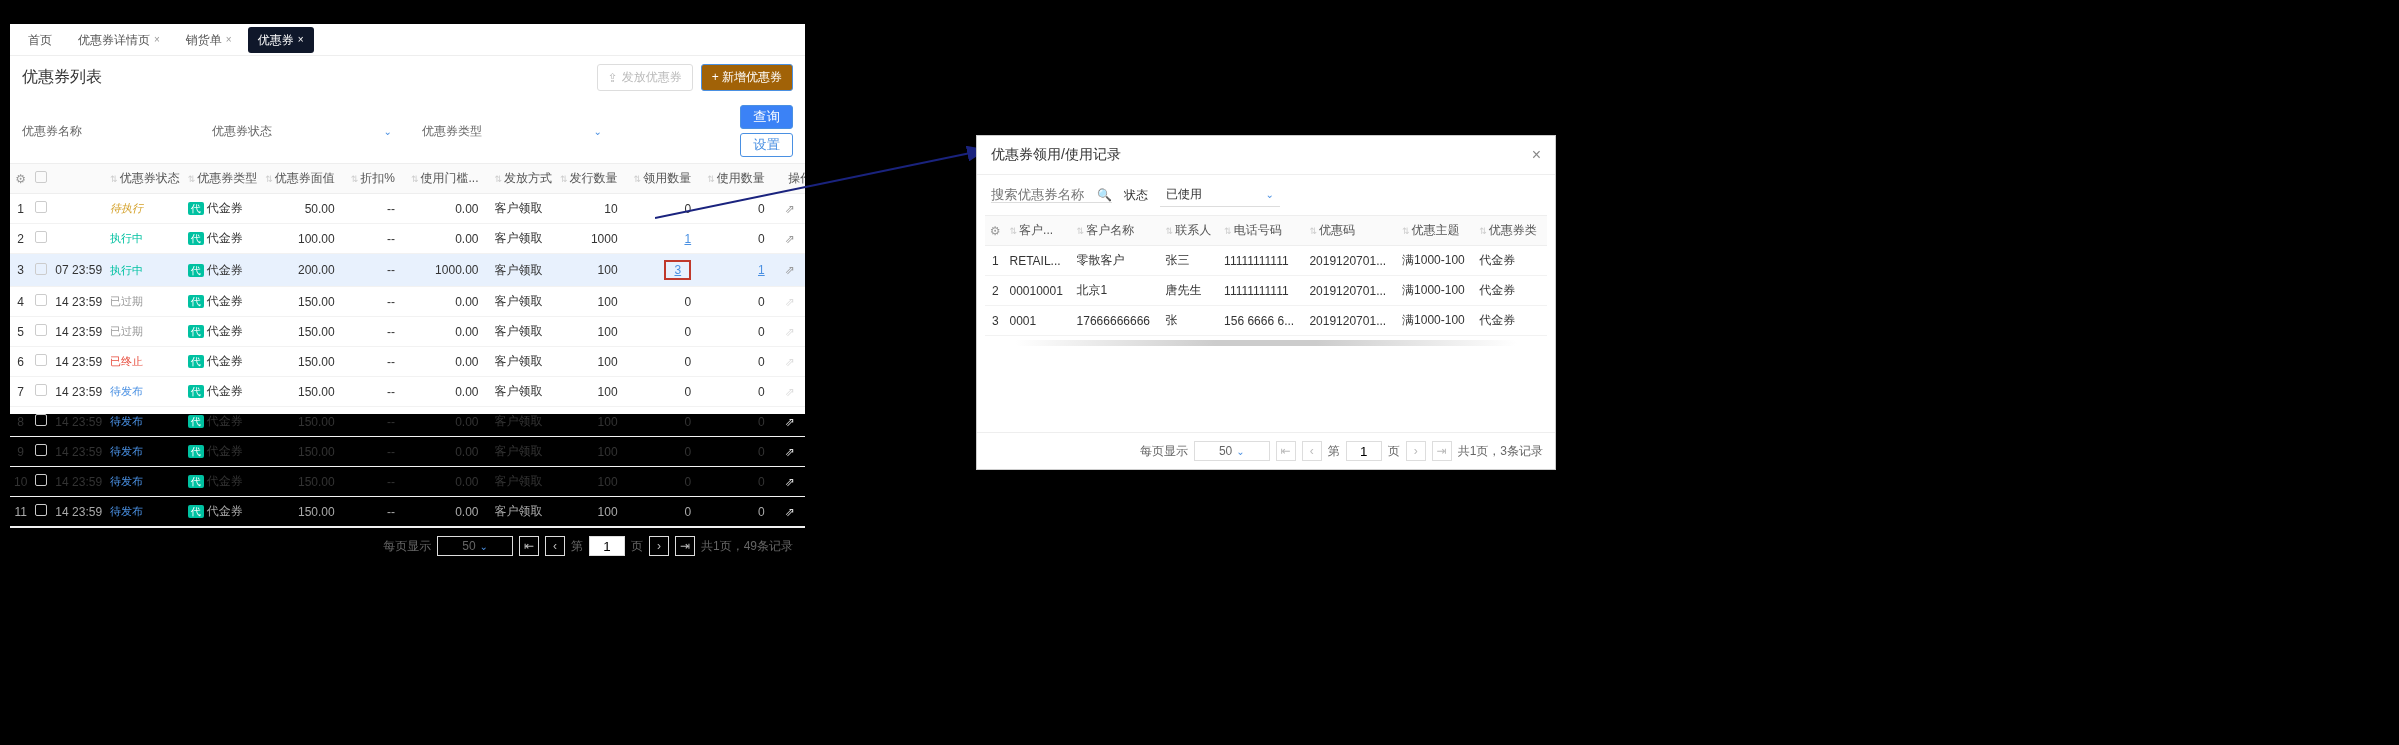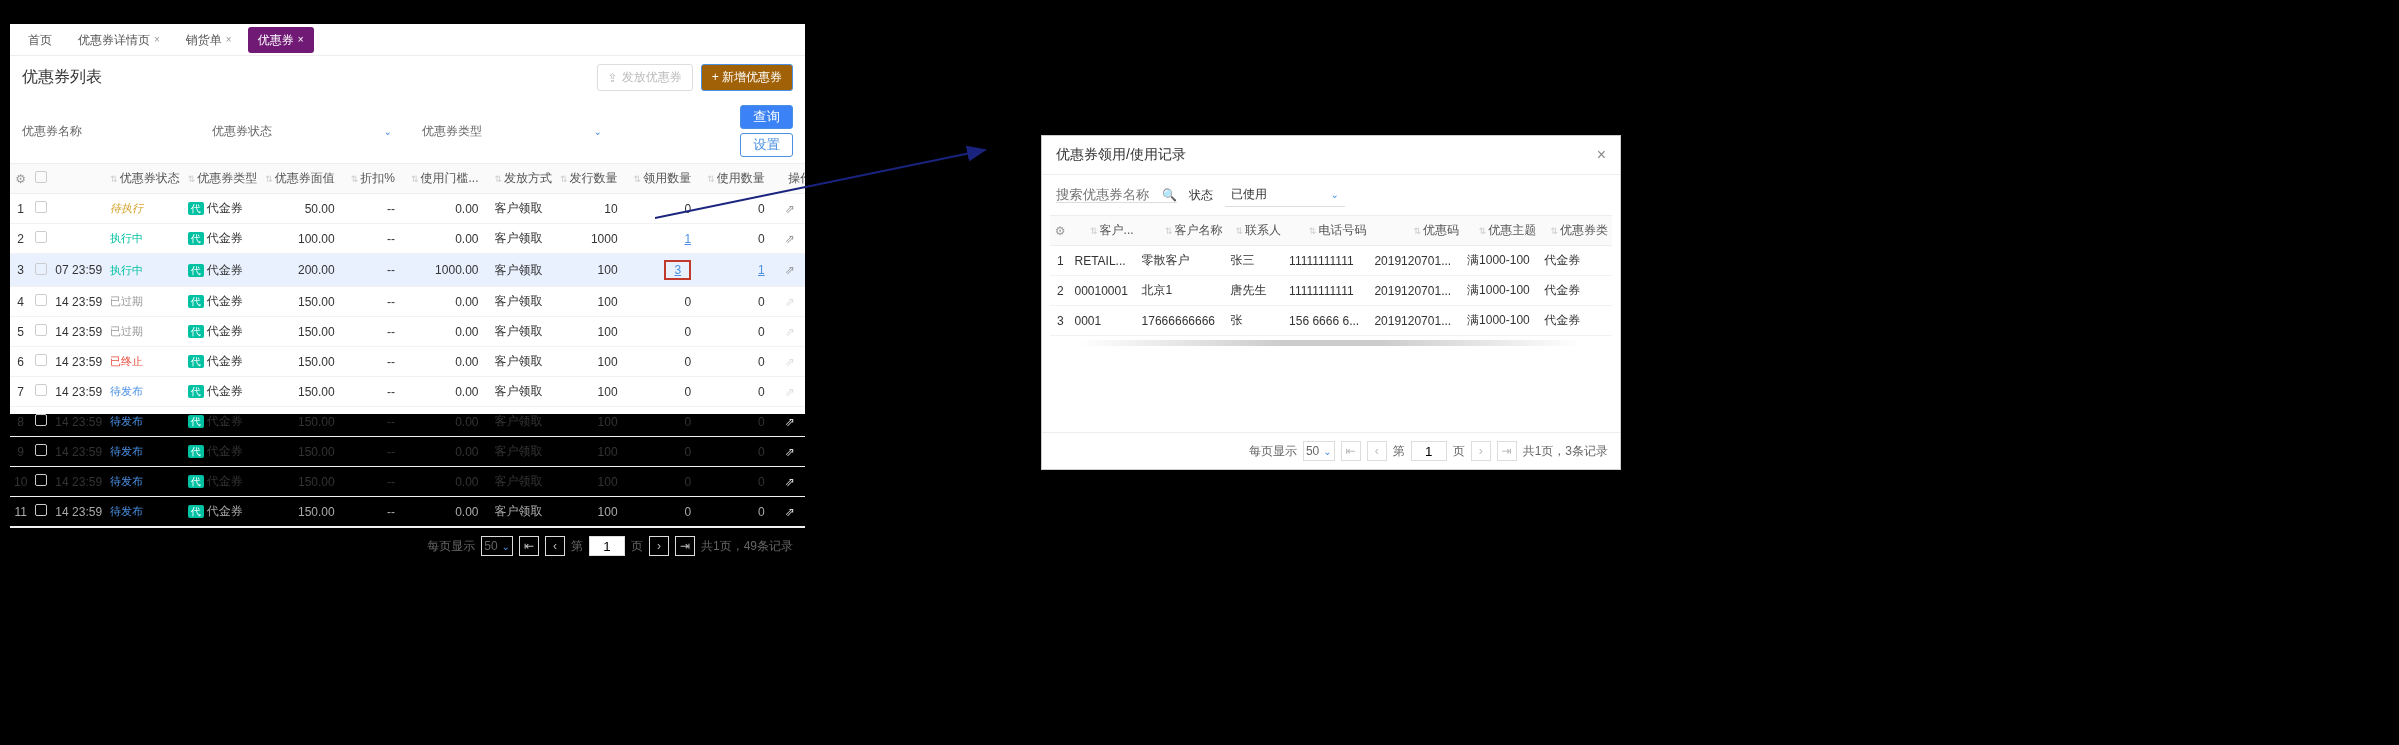--- a/index.html
+++ b/index.html
@@ -1,24 +1,24 @@
 <!DOCTYPE html>
 <html><head>
 <meta charset="utf-8">
 <style>
 * { box-sizing: border-box; margin: 0; padding: 0; }
 body { font-family: "Microsoft YaHei", Arial, sans-serif; font-size: 12px; background: #000; color: #333; position: relative; width: 2399px; height: 745px; overflow: hidden; }
 .panel { background: #fff; position: absolute; }
 .left-panel { left: 10px; top: 24px; width: 795px; height: 390px; }
-.right-panel { left: 1041px; top: 135px; width: 580px; height: 335px; border: 1px solid #ccc; }
+.right-panel { left: 976px; top: 135px; width: 580px; height: 335px; border: 1px solid #ccc; }
 
 
 .tabs { display: flex; align-items: center; height: 32px; border-bottom: 1px solid #eee; padding: 0 8px; gap: 6px; }
 .tab { padding: 0 10px; height: 26px; line-height: 26px; display: flex; align-items: center; gap: 4px; cursor: pointer; color: #555; }
-.tab.active-green { background: #701a75; color: #fff; border-radius: 3px; }
+.tab.active-green { background: #0f172a; color: #fff; border-radius: 3px; }
 .tab .close { font-size: 10px; color: #999; }
 .tab.active-green .close { color: #fff; }
 
 
 .header-row { display: flex; justify-content: space-between; align-items: center; padding: 8px 12px; }
 .page-title { font-size: 16px; font-weight: 500; }
 .header-actions { display: flex; gap: 8px; }
 .btn { padding: 4px 10px; border-radius: 3px; border: 1px solid #ccc; background: #fff; cursor: pointer; font-size: 12px; }
 .btn-disabled { color: #bbb; border-color: #ddd; }
 .btn-primary { background: #a16207; color: #fff; border-color: #4a90e2; }
@@ -31,21 +31,21 @@
 .filter-input { min-width: 100px; height: 24px; }
 .filter-select { display: flex; align-items: center; gap: 6px; min-width: 120px; height: 24px; justify-content: space-between; padding: 0 6px; }
 .chev { color: #4a90e2; font-size: 10px; }
 .filter-btns { display: flex; flex-direction: column; gap: 4px; margin-left: auto; }
 .btn-blue-outline { border: 1px solid #4a90e2; color: #4a90e2; background: #fff; padding: 2px 12px; border-radius: 3px; cursor: pointer; }
 .btn-blue-fill { background: #3b82f6; color: #fff; border: 1px solid #4a90e2; padding: 2px 12px; border-radius: 3px; cursor: pointer; }
 
 
 .table-wrap { overflow-x: auto; }
 table { width: 100%; border-collapse: collapse; font-size: 12px; }
-th { background: #fafafa; padding: 6px 4px; font-weight: normal; color: #555; text-align: right; white-space: nowrap; border-top: 1px solid #eee; border-bottom: 1px solid #eee; }
+th { background: #fafafa; padding: 6px 4px; font-weight: normal; color: #555; text-align: left; white-space: nowrap; border-top: 1px solid #eee; border-bottom: 1px solid #eee; }
 td { padding: 6px 4px; border-bottom: 1px solid #f2f2f2; white-space: nowrap; }
 th.num, td.num { text-align: right; padding-right: 12px; }
 th.ctr, td.ctr { text-align: center; }
 .sort-icon { color: #ccc; font-size: 9px; margin-right: 2px; }
 .checkbox { width: 12px; height: 12px; border: 1px solid #ccc; display: inline-block; border-radius: 2px; }
 .gear { color: #999; }
 
 .status { border-radius: 2px; font-size: 11px; }
 .status-yellow { color: #d4a12a; font-style: italic; }
 .status-green { color: #00c1a1; }
@@ -62,21 +62,21 @@
 .action-icon { color: #999; margin: 0 2px; cursor: pointer; display: inline-block; width: 14px; text-align: center; }
 .action-icon.disabled { color: #ddd; }
 
 tr.grayed td { color: #aaa; }
 tr.grayed .action-icon { color: #ddd; }
 
 
 .pagination { display: flex; align-items: center; justify-content: flex-end; gap: 6px; padding: 8px 12px; font-size: 12px; color: #666; border-top: 1px solid #eee; }
 .page-btn { border: 1px solid #ddd; width: 20px; height: 20px; display: inline-flex; align-items: center; justify-content: center; color: #bbb; cursor: pointer; }
 .page-input { width: 36px; height: 20px; border: 1px solid #ddd; text-align: center; }
-.page-select { height: 20px; border: 1px solid #ddd; padding: 0 2px; display: inline-flex; align-items: center; gap: 4px; text-align: center; }
+.page-select { height: 20px; border: 1px solid #ddd; padding: 0 24px; display: inline-flex; align-items: center; gap: 4px; text-align: center; }
 
 
 .modal-header { display: flex; justify-content: space-between; align-items: center; padding: 10px 14px; border-bottom: 1px solid #eee; }
 .modal-title { font-size: 14px; }
 .modal-close { color: #888; cursor: pointer; font-size: 16px; }
 .modal-filters { display: flex; align-items: center; gap: 12px; padding: 8px 14px; }
 .modal-search { display: flex; align-items: center; border-bottom: 1px solid #ddd; gap: 6px; }
 .modal-search input { border: none; outline: none; width: 100px; }
 .search-icon { color: #4a90e2; }
 .modal-table-wrap { padding: 0 8px; }

